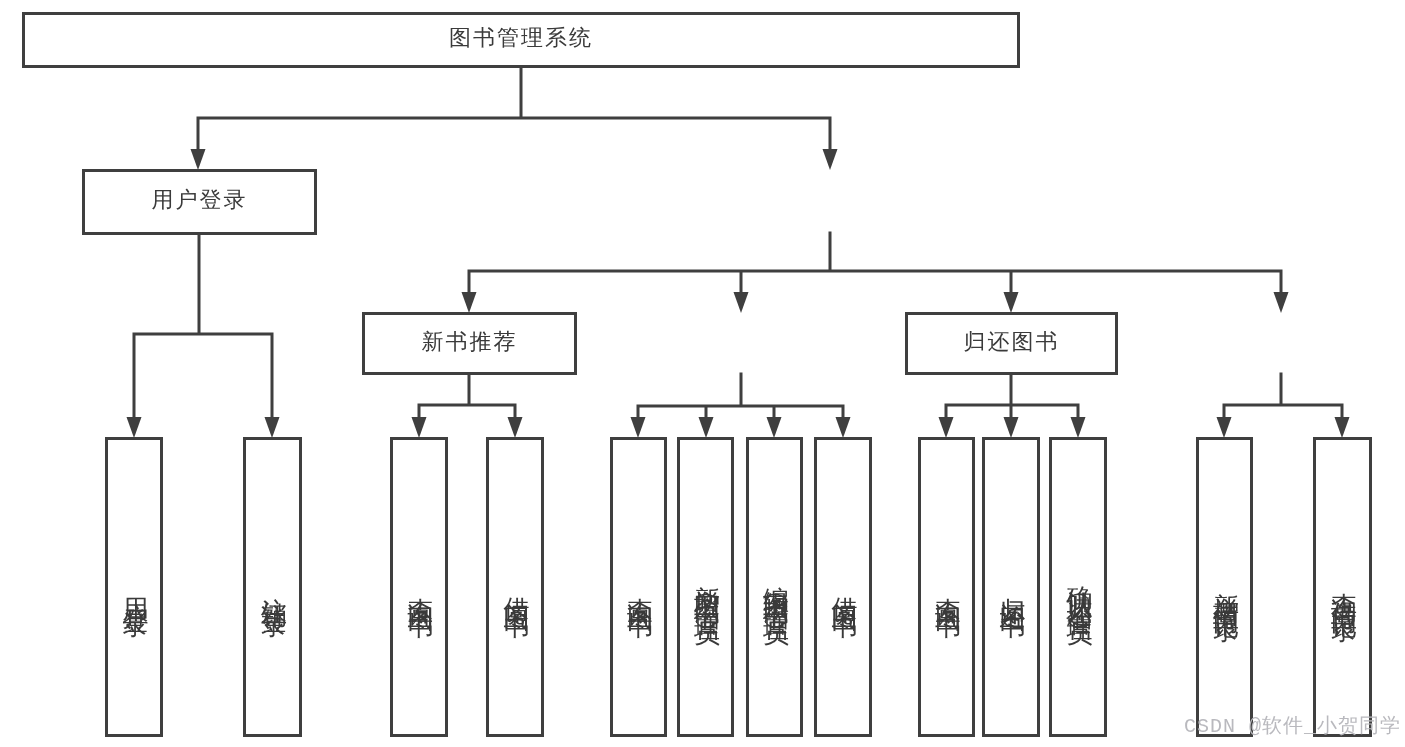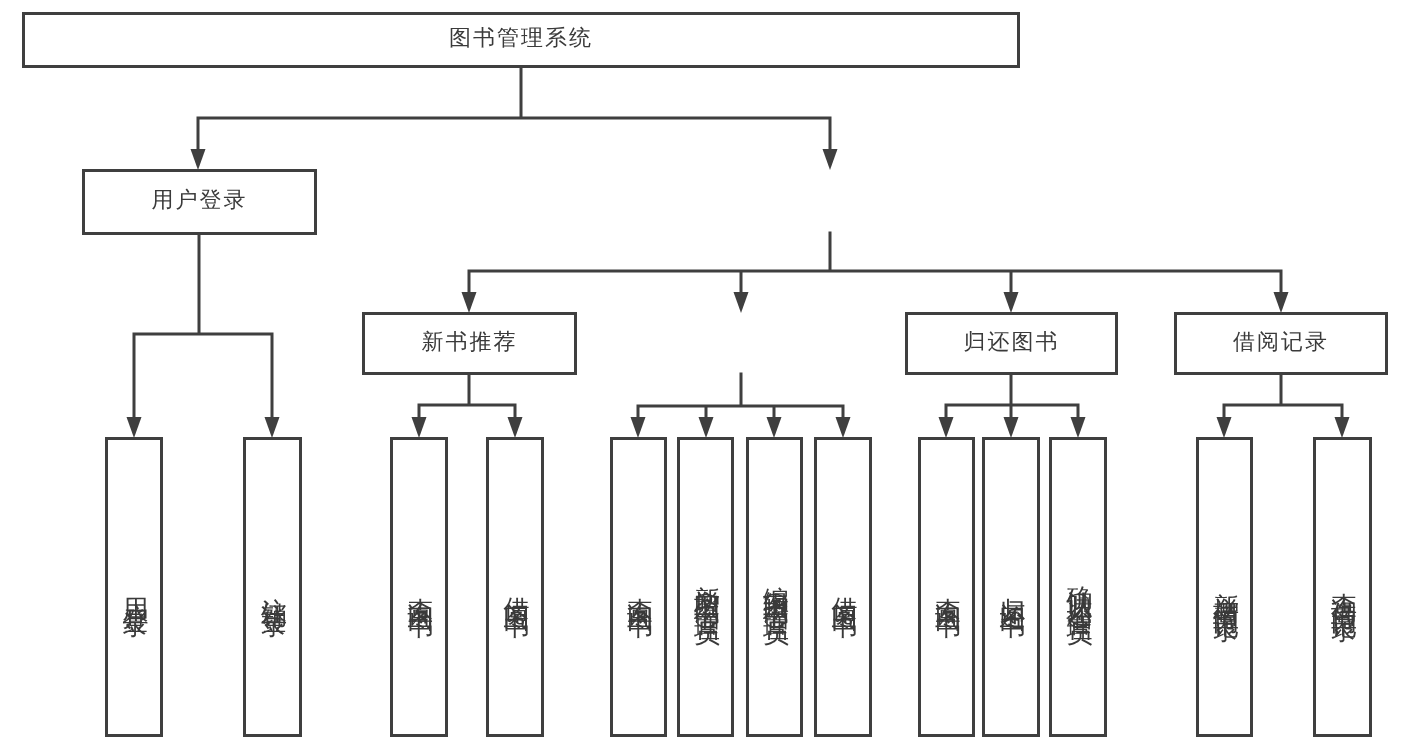--- a/index.html
+++ b/index.html
@@ -95,23 +95,20 @@
   <div class="node h" style="left:82px;top:169px;width:235px;height:66px">
     <span>用户登录</span>
   </div>
 
   <div class="node h" style="left:362px;top:312px;width:215px;height:63px">
     <span>新书推荐</span>
   </div>
   <div class="node h" style="left:905px;top:312px;width:213px;height:63px">
     <span>归还图书</span>
   </div>
-  <div class="node h" style="left:1174px;top:312px;width:214px;height:63px">
-    <span>借阅记录</span>
-  </div>
 
   <div class="node v" style="left:105px;top:437px;width:58px;height:300px">
     <span>用户登录</span>
   </div>
   <div class="node v" style="left:243px;top:437px;width:59px;height:300px">
     <span>注销登录</span>
   </div>
 
   <div class="node v" style="left:390px;top:437px;width:58px;height:300px">
     <span>查询图书</span>
@@ -143,14 +140,15 @@
     <span>确认归还（管理员）</span>
   </div>
 
   <div class="node v" style="left:1196px;top:437px;width:57px;height:300px">
     <span>新增借阅记录</span>
   </div>
   <div class="node v" style="left:1313px;top:437px;width:59px;height:300px">
     <span>查询借阅记录</span>
   </div>
 
+  <div class="watermark">CSDN @软件_小贺同学</div>
 
 </div>
 
 </body></html>

